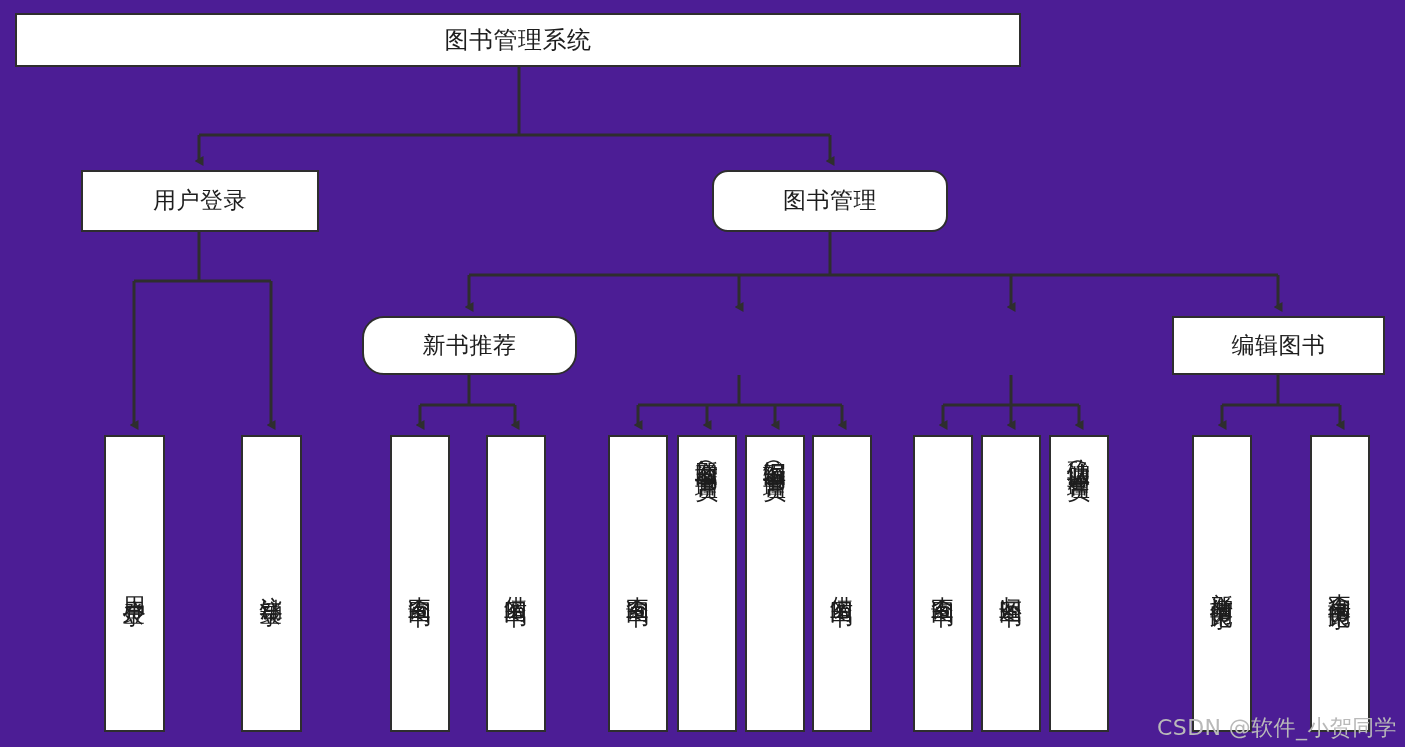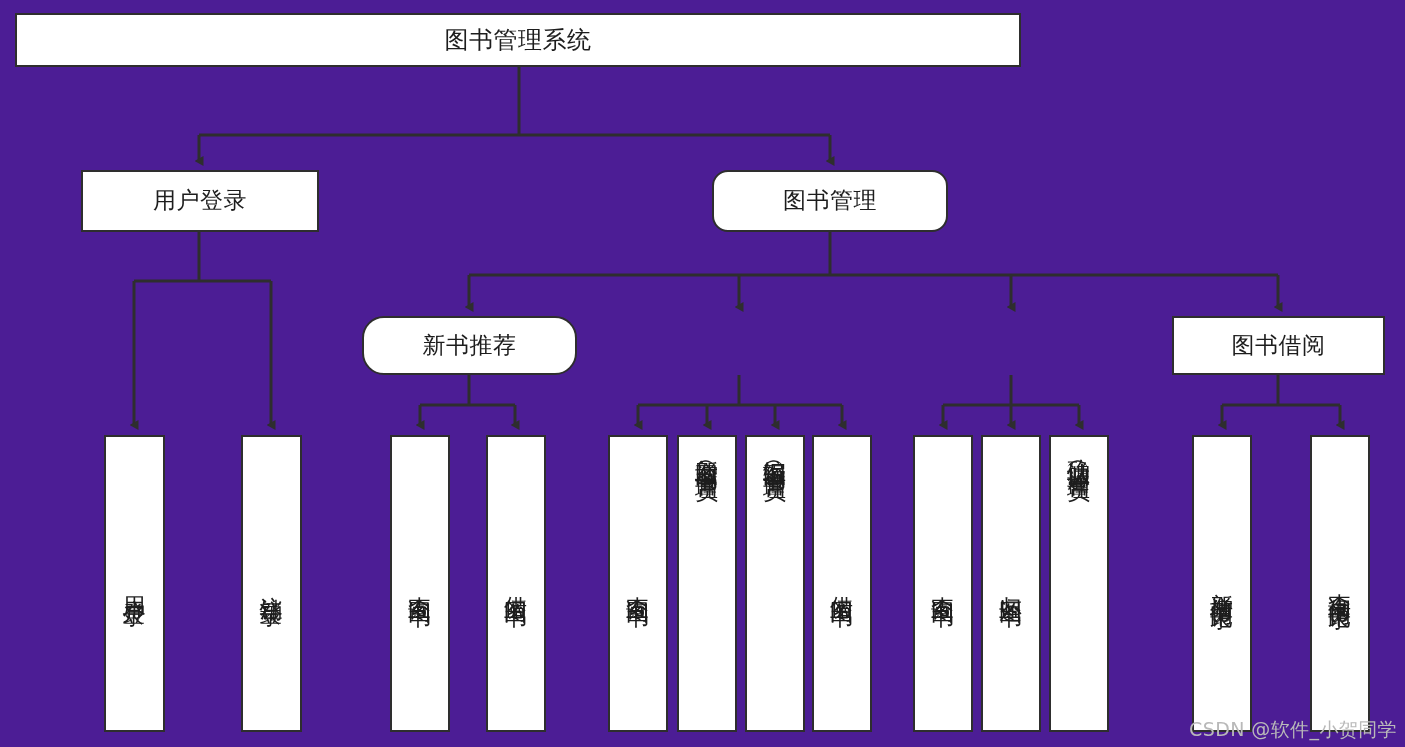--- a/index.html
+++ b/index.html
@@ -66,21 +66,21 @@
     white-space: nowrap;
   }
   .node.vert.centered {
     align-items: center;
     padding-top: 0;
   }
   #watermark {
     position: absolute;
     right: 8px;
     bottom: 4px;
-    font-size: 19px;
+    font-size: 22px;
     color: #b9b9b9;
     white-space: nowrap;
     letter-spacing: 0.4px;
   }
 </style>
 </head>
 <body>
 
 <div id="diagram-root">
 
@@ -142,21 +142,21 @@
     <span class="node-label">用户登录</span>
   </div>
   <div class="node horiz" style="left:712px; top:170px; width:236px; height:62px;border-radius:16px;">
     <span class="node-label">图书管理</span>
   </div>
 
   <div class="node horiz" style="left:362px; top:316px; width:215px; height:59px;border-radius:22px;">
     <span class="node-label">新书推荐</span>
   </div>
   <div class="node horiz" style="left:1172px; top:316px; width:213px; height:59px;">
-    <span class="node-label">图书借阅</span>
+    <span class="node-label">编辑图书</span>
   </div>
 
   <div class="node vert centered" style="left:104px; top:435px; width:61px; height:297px;">
     <span class="node-label">用户登录</span>
   </div>
   <div class="node vert centered" style="left:241px; top:435px; width:61px; height:297px;">
     <span class="node-label">注销登录</span>
   </div>
 
   <div class="node vert centered" style="left:390px; top:435px; width:60px; height:297px;">

